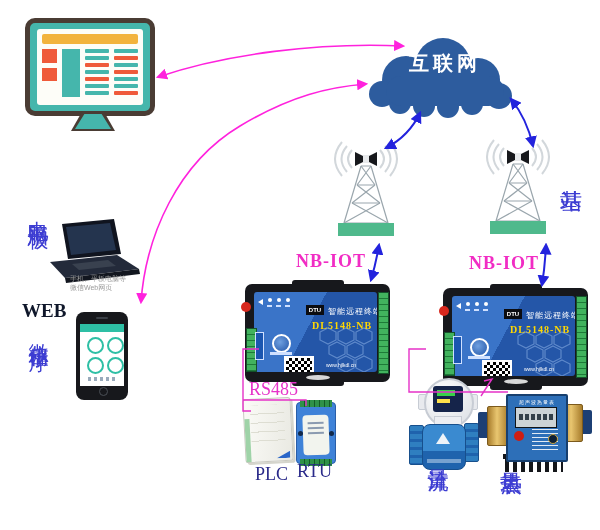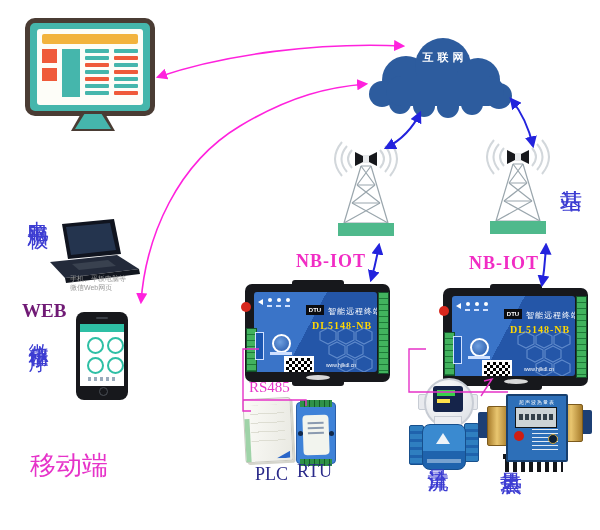--- a/index.html
+++ b/index.html
@@ -3,32 +3,32 @@
 <meta charset="utf-8">
 <style>
   html,body{margin:0;padding:0;background:#fff;}
   #canvas{position:relative;width:600px;height:530px;background:#fff;overflow:hidden;
           font-family:"Liberation Serif","DejaVu Serif",serif;}
   .abs{position:absolute;}
   .lbl-scada{left:36px;top:130px;font-size:24px;line-height:27px;color:#d93ad3;z-index:8;}
   .lbl-scada .l2{padding-left:5px;display:block;}
   .v-label{writing-mode:vertical-rl;text-orientation:upright;color:#3d3dd2;z-index:8;}
   .lbl-webcol{left:26px;top:204px;font-size:21px;line-height:24px;letter-spacing:3px;}
-  .lbl-weben{left:22px;top:300px;font-size:19px;font-weight:bold;color:#701a75;z-index:8;}
+  .lbl-weben{left:22px;top:300px;font-size:19px;font-weight:bold;color:#0f172a;z-index:8;}
   .lbl-caption{left:70px;top:274px;font-size:7px;line-height:9px;color:#999;z-index:8;
                font-family:"Liberation Sans","DejaVu Sans",sans-serif;}
   .lbl-wechat{left:28px;top:328px;font-size:20px;line-height:22px;letter-spacing:2px;}
   .lbl-mobile{left:30px;top:448px;font-size:26px;color:#e633c9;z-index:8;}
   .lbl-cloud{left:393px;top:50px;width:104px;text-align:center;color:#fff;z-index:8;
              font-family:"Liberation Sans","DejaVu Sans",sans-serif;font-weight:bold;}
   .lbl-cloud .c1{font-size:15px;letter-spacing:3px;display:block;}
-  .lbl-cloud .c2{font-size:11px;letter-spacing:4px;display:block;}
+  .lbl-cloud .c2{font-size:20px;letter-spacing:4px;display:block;}
   .lbl-jizhan{left:558px;top:172px;font-size:22px;line-height:26px;}
   .lbl-nbiot{font-size:18px;font-weight:bold;color:#f12cc4;z-index:8;letter-spacing:1px;}
-  .lbl-rs485{left:249px;top:379px;font-size:15px;color:#e633c9;z-index:8;}
+  .lbl-rs485{left:249px;top:379px;font-size:18px;color:#e633c9;z-index:8;}
   .lbl-plc{left:255px;top:464px;font-size:18px;color:#2a2a8a;z-index:8;}
   .lbl-rtu{left:297px;top:461px;font-size:18px;color:#2a2a8a;z-index:8;}
   .lbl-flow{left:426px;top:453px;font-size:21px;line-height:24px;}
   .lbl-heat{left:499px;top:455px;font-size:22px;line-height:25px;}
 
   
   .monitor{left:25px;top:18px;width:120px;height:88px;background:#45b6ac;border:5px solid #4a3c34;
            border-radius:10px;z-index:3;}
   .mon-screen{position:absolute;left:7px;top:6px;right:7px;bottom:6px;background:#fdfdf8;
               border-radius:3px;padding:5px;}
@@ -295,21 +295,20 @@
       </div>
       <div class="ph-ticks"></div>
       <div class="ph-btns">
         
       </div>
     </div>
     <div class="ph-home"></div>
   </div>
 
   <div class="abs v-label lbl-wechat">微信小程序</div>
-  <div class="abs lbl-mobile">移动端</div>
 
   <div class="abs lbl-cloud">
     <span class="c2 bindtext">互联网</span>
   </div>
 
   <div class="abs v-label lbl-jizhan">基站</div>
 
   <div class="abs lbl-nbiot" style="left:296px;top:251px;">NB-IOT</div>
   <div class="abs lbl-nbiot" style="left:469px;top:253px;">NB-IOT</div>
 

